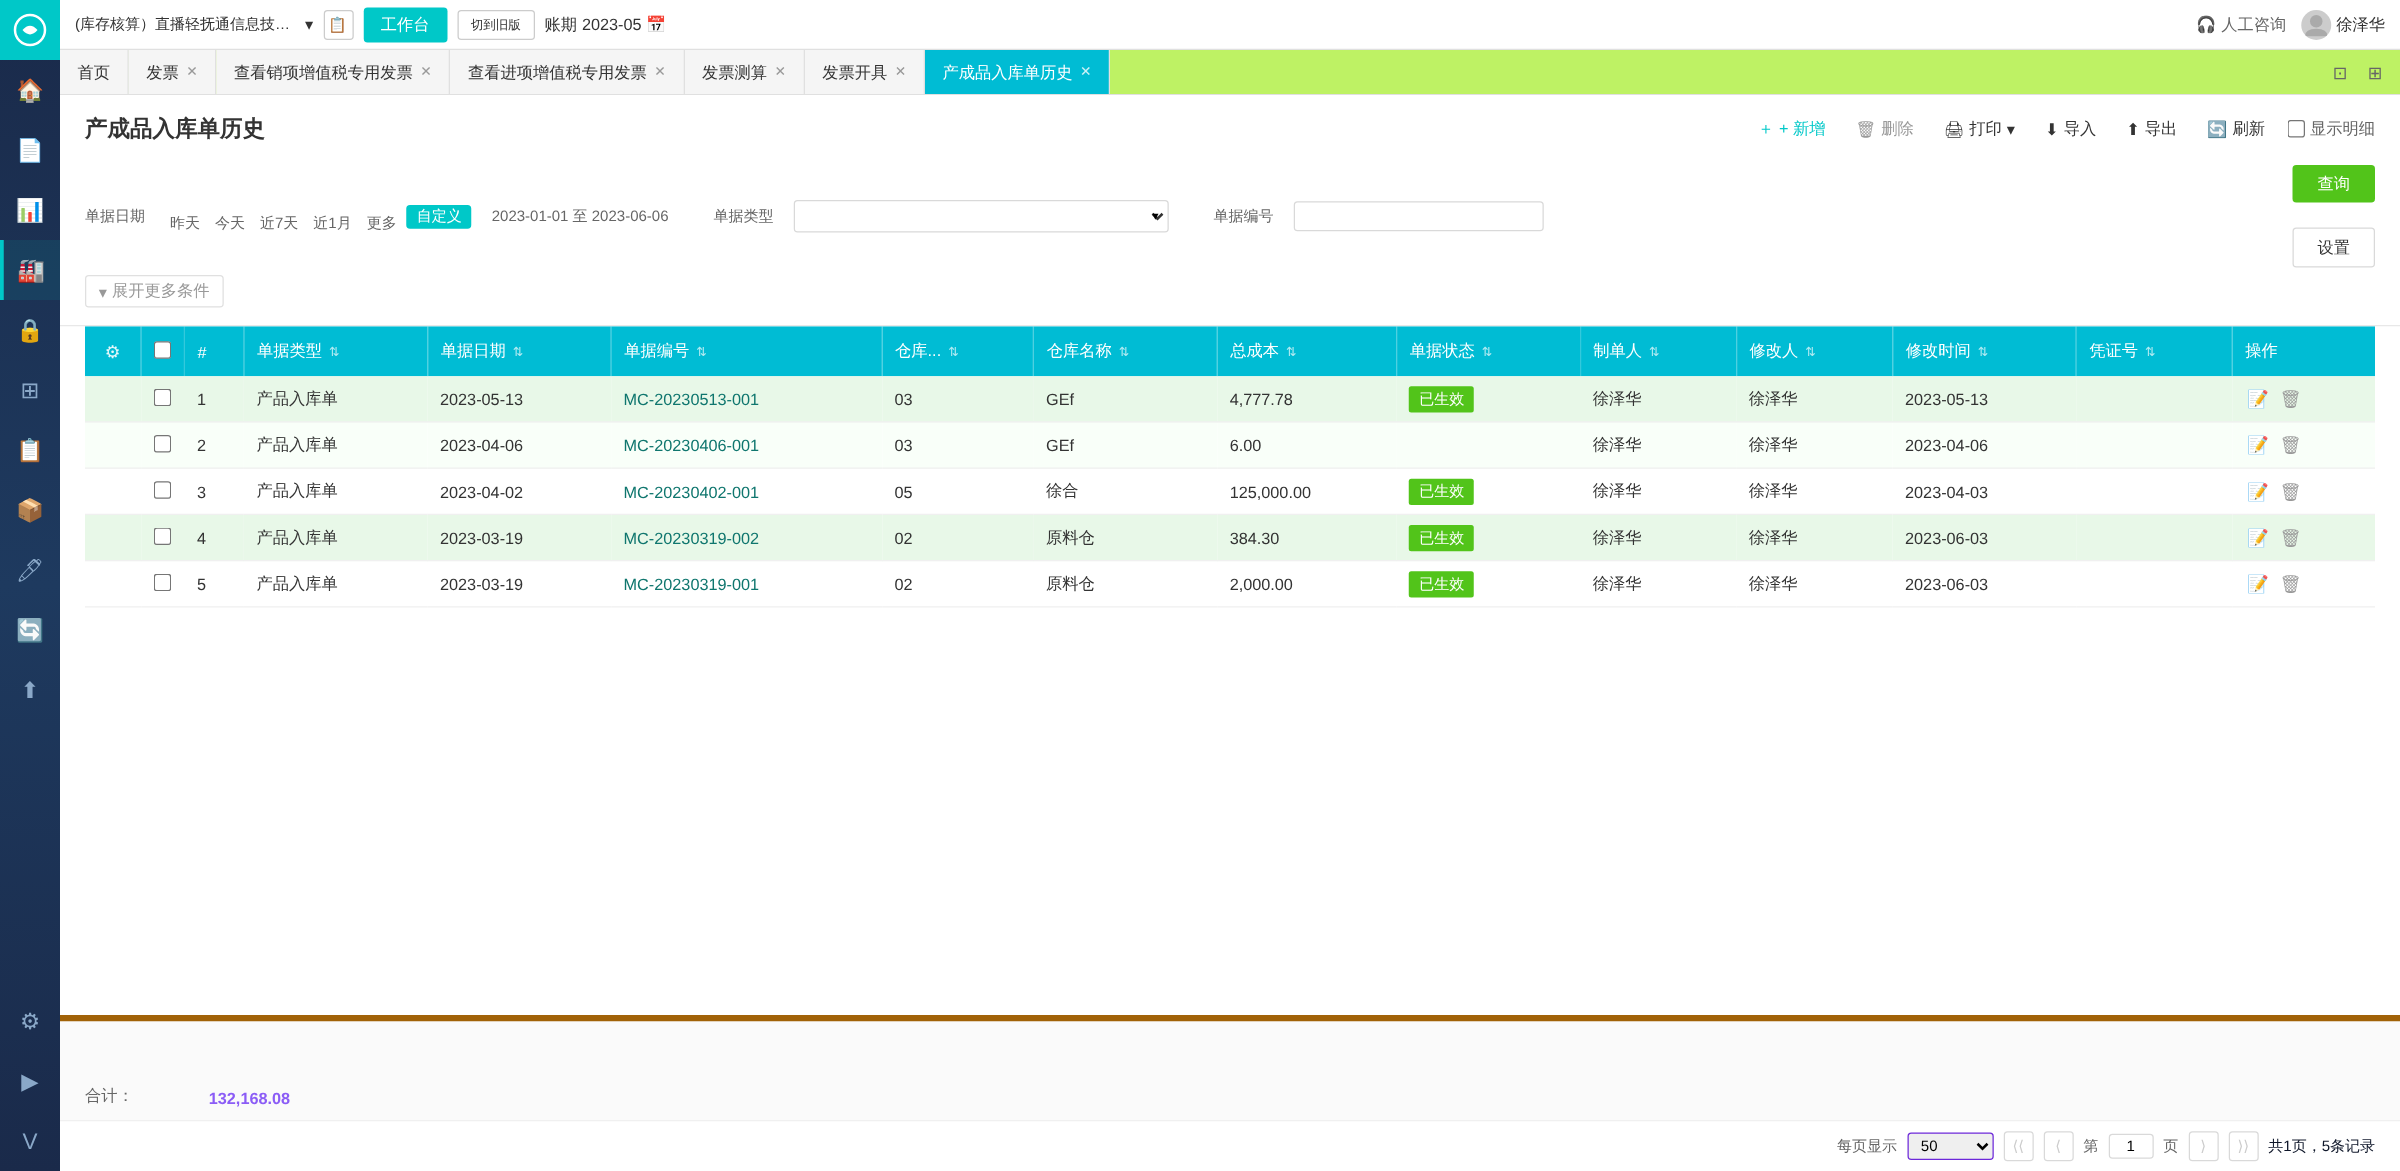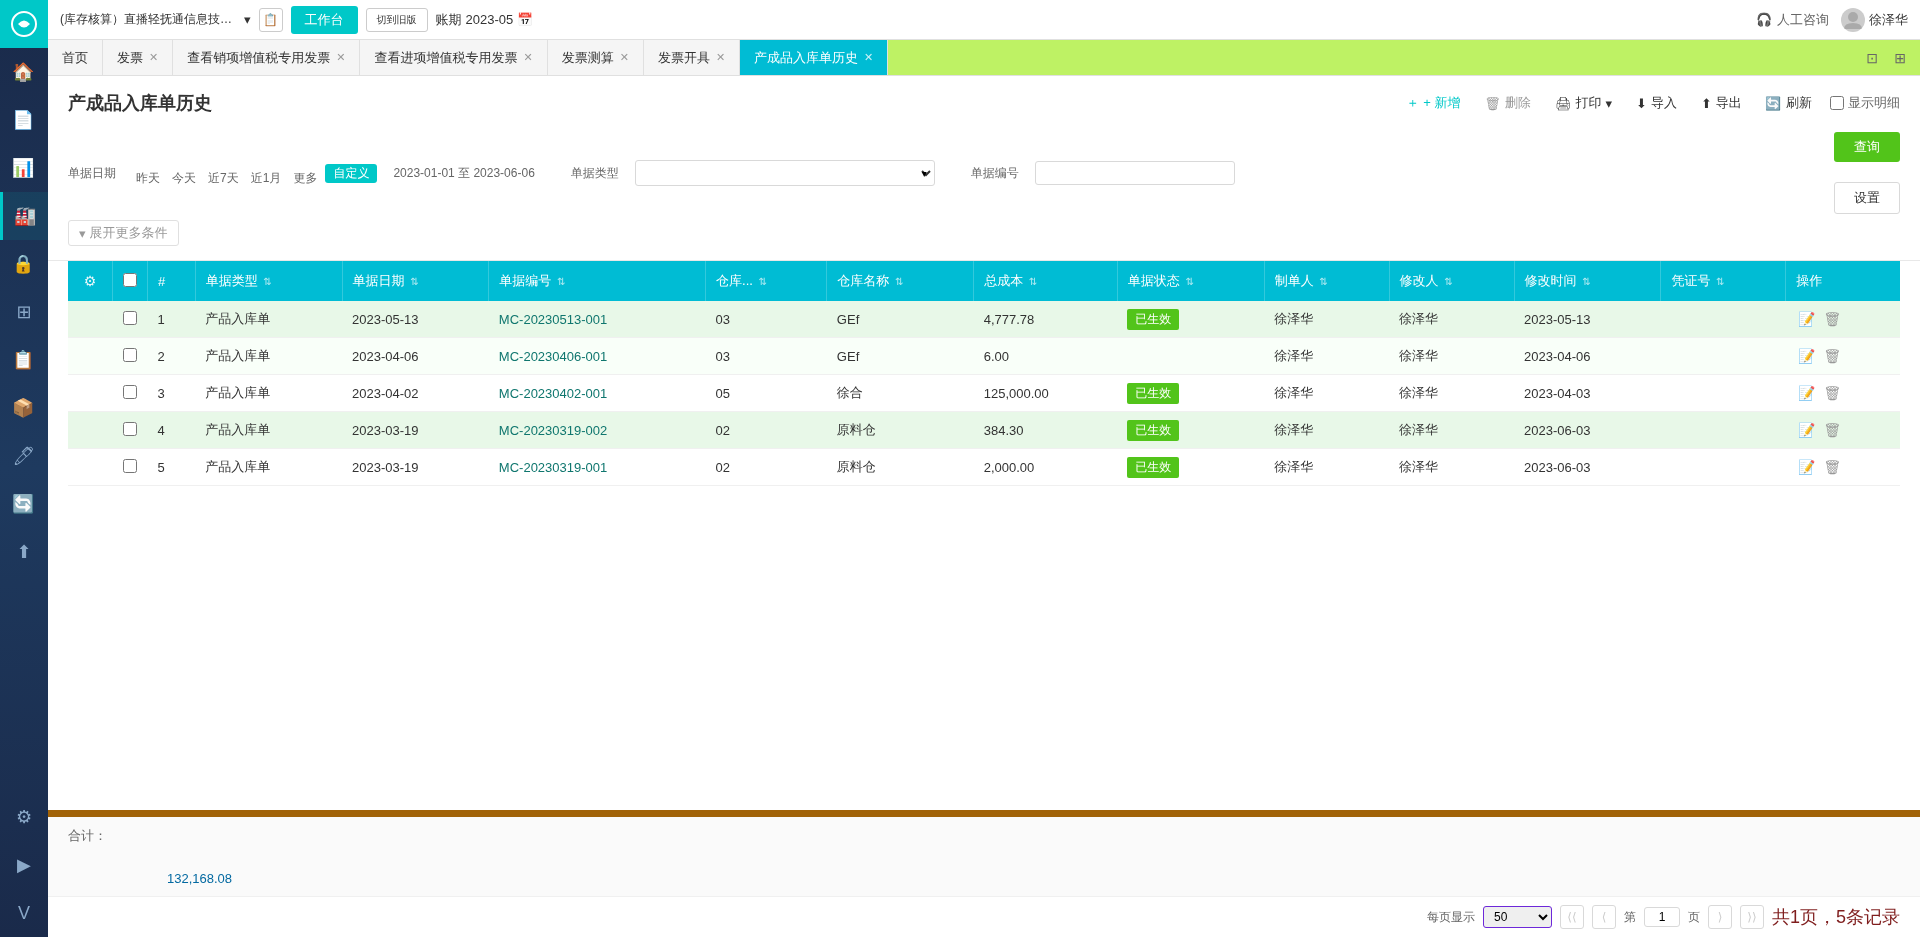--- a/index.html
+++ b/index.html
@@ -433,28 +433,28 @@
       width: 24px;
       height: 24px;
       cursor: pointer;
       color: rgba(255,255,255,0.9);
       font-size: 14px;
     }
 
     
     .table-footer {
       padding: 10px 20px;
-      border-top: 7px solid #a16207;
-      display: flex;
-      align-items: flex-start;
+      border-top: 5px solid #a16207;
+      display: flex;
+      align-items: flex-end;
       background: #fafafa;
       flex-shrink: 0;
     }
     .footer-total-label { color: #666; font-size: 13px; }
-    .footer-total-value { font-size: 13px; font-weight: normal; color: #0369a1; margin-left: 60px; margin-top: 44px; }
+    .footer-total-value { font-size: 13px; font-weight: bold; color: #8b5cf6; margin-left: 60px; margin-top: 44px; }
 
     
     .pagination {
       padding: 8px 20px;
       display: flex;
       align-items: center;
       justify-content: flex-end;
       gap: 8px;
       flex-shrink: 0;
       background: #fff;
@@ -482,21 +482,21 @@
     }
     .page-nav-btn.disabled { color: #ccc; cursor: default; }
     .page-input {
       width: 36px;
       border: 1px solid #d9d9d9;
       border-radius: 3px;
       padding: 2px 4px;
       text-align: center;
       font-size: 12px;
     }
-    .pagination-info { color: #7f1d1d; font-size: 18px; text-align: center; }
+    .pagination-info { color: #0f172a; font-size: 12px; text-align: center; }
 
     input[type="checkbox"] {
       width: 14px;
       height: 14px;
       cursor: pointer;
     }
 
     .display-toggle {
       display: flex;
       align-items: center;

